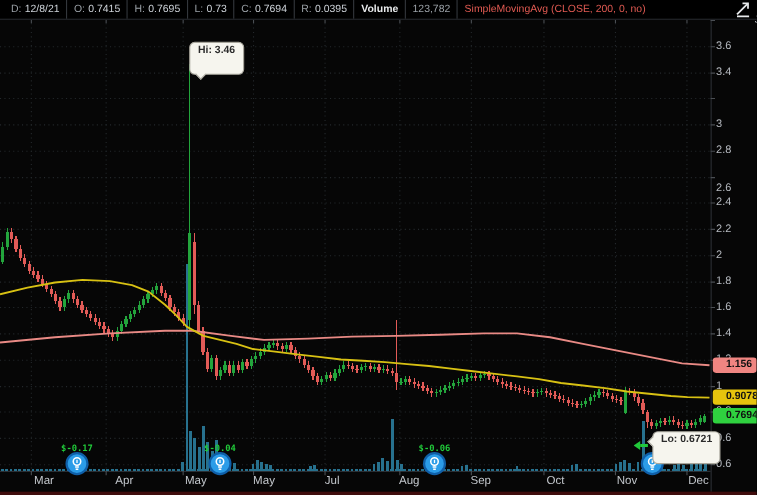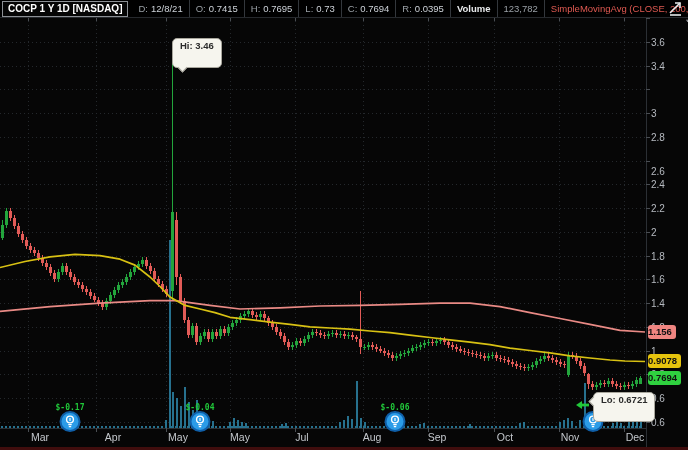--- a/index.html
+++ b/index.html
@@ -17,21 +17,21 @@
   .vol-lab{color:#e8eaec;font-weight:bold;}
   .sma-lab{color:#e05a52;font-size:9.5px;padding:0 6px;border-left:1px solid #33373c;height:100%;
            display:flex;align-items:center;white-space:nowrap;}
   #expand-ic{position:absolute;right:4px;top:1px;width:16px;height:15px;z-index:31;cursor:pointer;}
   #topbar-sep{position:absolute;right:26px;top:0;height:17px;border-left:1px solid #33373c;}
   
   #chart-svg{position:absolute;left:0;top:0;z-index:5;}
   
   .ptick{position:absolute;left:651px;transform:translateY(-50%);font-size:10px;color:#b6bac0;z-index:10;}
   .badge{position:absolute;left:648px;transform:translateY(-50%);font-size:9.5px;font-weight:bold;
-         color:#111;padding:1px 4px 2px 0;border-radius:3px;z-index:12;white-space:nowrap;}
+         color:#111;padding:1px 4px 2px 12px;border-radius:3px;z-index:12;white-space:nowrap;}
   
   .mtick{position:absolute;top:431px;transform:translateX(-50%);font-size:10.5px;color:#c3c7cc;z-index:10;}
   #bottom-strip{position:absolute;left:0;top:447px;width:688px;height:3px;background:#400d0d;z-index:15;}
   
   .tip{position:absolute;background:#f6f5ee;color:#2b2b2b;font-size:9.5px;font-weight:bold;
        border:1px solid #a8a69c;border-radius:5px;padding:1px 7px 16px 7px;z-index:25;white-space:nowrap;}
   .tip:after{content:"";position:absolute;width:6px;height:6px;background:#f6f5ee;
              border-left:1px solid #a8a69c;border-bottom:1px solid #a8a69c;}
   #hi-tip:after{left:6px;bottom:-4px;transform:rotate(-45deg);}
   #lo-tip:after{left:-4px;top:5px;transform:rotate(45deg);}
@@ -42,21 +42,20 @@
   .mk-circle{width:21px;height:21px;border-radius:50%;background:#2b9ce8;border:2px solid #0f5fa8;
              box-sizing:border-box;display:flex;align-items:center;justify-content:center;}
   .lo-arrow{position:absolute;z-index:24;}
 </style>
 </head>
 <body>
 
 <div id="app">
 
   <div id="topbar">
-    <span class="sym-box">COCP 1 Y 1D [NASDAQ]</span>
     <span class="fld first">
       <span>D:</span>
       <span class="val">12/8/21</span>
     </span>
     <span class="fld">
       <span>O:</span>
       <span class="val">0.7415</span>
     </span>
     <span class="fld">
       <span>H:</span>

